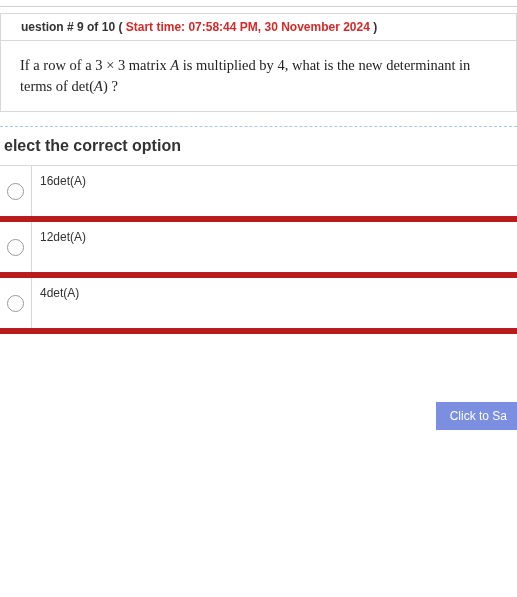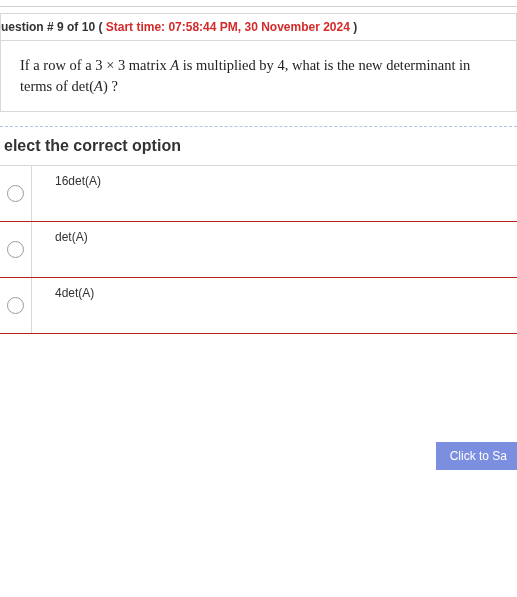--- a/index.html
+++ b/index.html
@@ -11,21 +11,21 @@
     overflow: hidden;
     position: relative;
   }
   .top-divider {
     border-top: 1px solid #d0d0d0;
     height: 1px;
     margin-top: 6px;
   }
   .question-header {
     border: 1px solid #d8d8d8;
-    padding: 6px 0;
+    padding: 6px 20px;
     font-size: 12px;
     color: #333;
     margin-top: 6px;
   }
   .question-header .highlight {
     color: #d42a2a;
     font-weight: bold;
   }
   .question-header .bold {
     font-weight: bold;
@@ -51,23 +51,22 @@
     color: #333;
     padding: 10px 4px 10px 4px;
     margin-top: 0;
   }
   .options {
     border-top: 1px solid #d8d8d8;
   }
   .option-row {
     display: flex;
     align-items: stretch;
-    border-bottom: 1px solid #b91c1c;
+    border-bottom: 6px solid #b91c1c;
     min-height: 56px;
-    gap: 15px;
   }
   .radio-cell {
     width: 32px;
     border-right: 1px solid #d8d8d8;
     display: flex;
     align-items: center;
     justify-content: center;
     background: #fff;
   }
   .radio-circle {
@@ -87,21 +86,20 @@
   .submit-btn {
     position: absolute;
     right: 0;
     top: 402px;
     background: #7b8ee0;
     color: #fff;
     font-size: 12px;
     padding: 7px 10px 7px 14px;
     border: none;
     cursor: pointer;
-    margin-top: 40px;
   }
 </style>
 </head>
 <body>
 
 <div class="top-divider"></div>
 
 <div class="question-header">
   <span class="bold">uestion # </span><span class="bold">9</span><span class="bold"> of </span><span class="bold">10</span><span class="bold"> ( </span><span class="highlight">Start time: </span><span class="highlight">07:58:44 PM, 30 November 2024</span><span class="bold"> )</span>
 </div>
@@ -118,21 +116,21 @@
   <div class="option-row">
     <div class="radio-cell">
       <div class="radio-circle"></div>
     </div>
     <div class="option-text-cell">16det(A)</div>
   </div>
   <div class="option-row">
     <div class="radio-cell">
       <div class="radio-circle"></div>
     </div>
-    <div class="option-text-cell">det(A)</div>
+    <div class="option-text-cell">12det(A)</div>
   </div>
   <div class="option-row">
     <div class="radio-cell">
       <div class="radio-circle"></div>
     </div>
     <div class="option-text-cell">4det(A)</div>
   </div>
 </div>
 
 <button class="submit-btn">Click to Sa</button>

